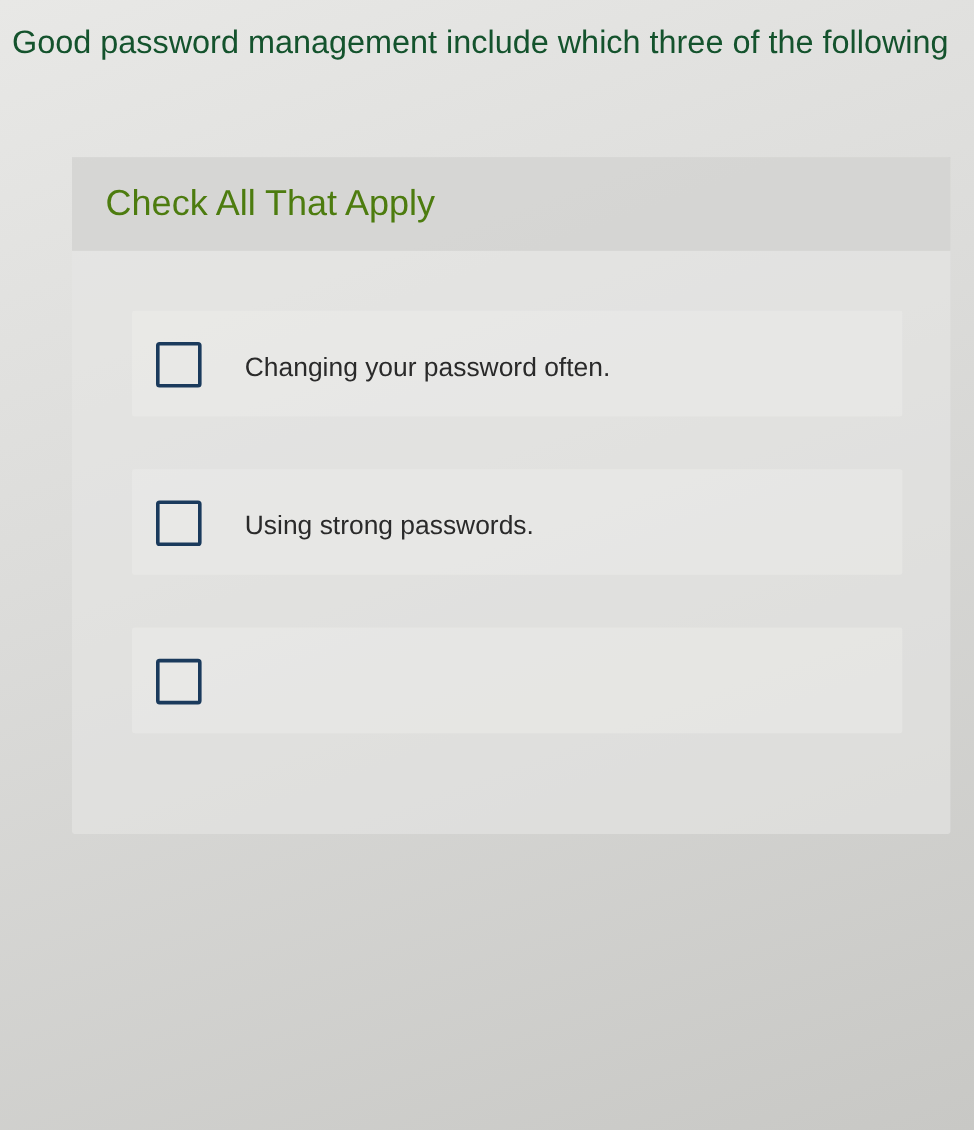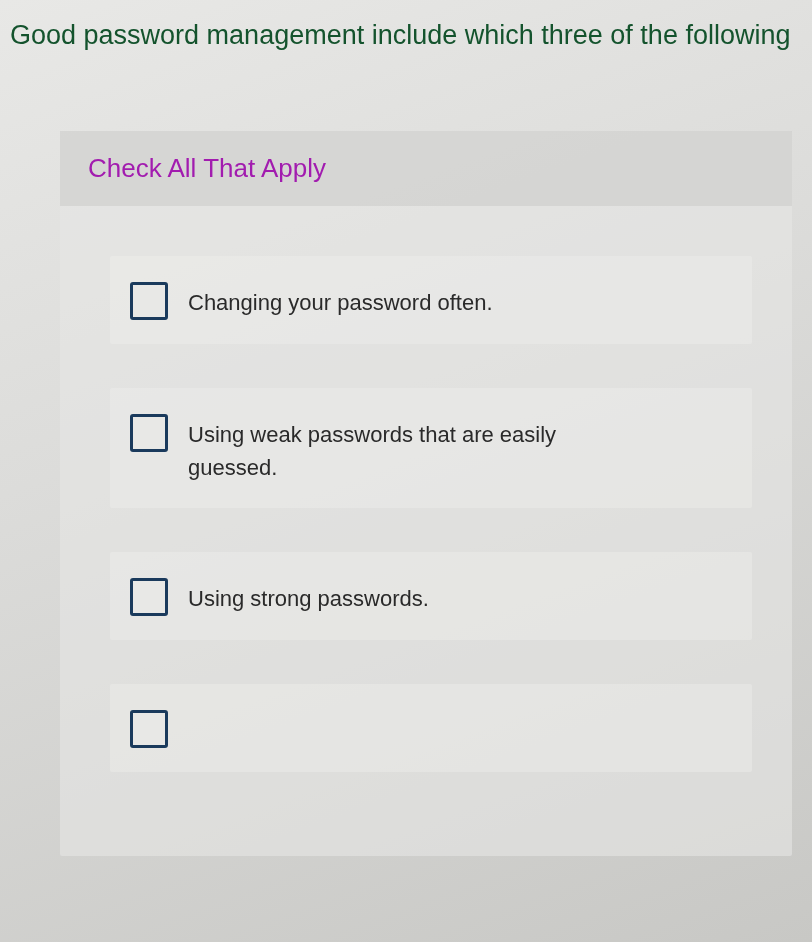--- a/index.html
+++ b/index.html
@@ -23,30 +23,30 @@
       white-space: nowrap;
     }
     .panel {
       margin: 50px 20px 0 60px;
       background: rgba(230,230,228,0.6);
       border-radius: 2px;
     }
     .panel-header {
       background: rgba(200,200,198,0.5);
       padding: 22px 28px;
-      font-size: 26px;
-      color: #a21caf;
+      font-size: 30px;
+      color: #4d7c0f;
     }
     .options {
       padding: 50px 40px 40px 50px;
     }
     .option-row {
       display: flex;
       align-items: flex-start;
-      gap: 20px;
+      gap: 36px;
       padding: 24px 20px;
       margin-bottom: 44px;
       background: rgba(240,240,238,0.4);
       border-radius: 2px;
     }
     .checkbox {
       width: 38px;
       height: 38px;
       min-width: 38px;
       border: 3px solid #1a3a5c;
@@ -70,24 +70,20 @@
 
 <div class="panel">
   <div class="panel-header">Check All That Apply</div>
   <div class="options">
 
     <div class="option-row">
       <div class="checkbox"></div>
       <div class="option-text">Changing your password often.</div>
     </div>
 
-    <div class="option-row">
-      <div class="checkbox"></div>
-      <div class="option-text">Using weak passwords that are easily guessed.</div>
-    </div>
 
     <div class="option-row">
       <div class="checkbox"></div>
       <div class="option-text">Using strong passwords.</div>
     </div>
 
     <div class="option-row">
       <div class="checkbox"></div>
     </div>
 

